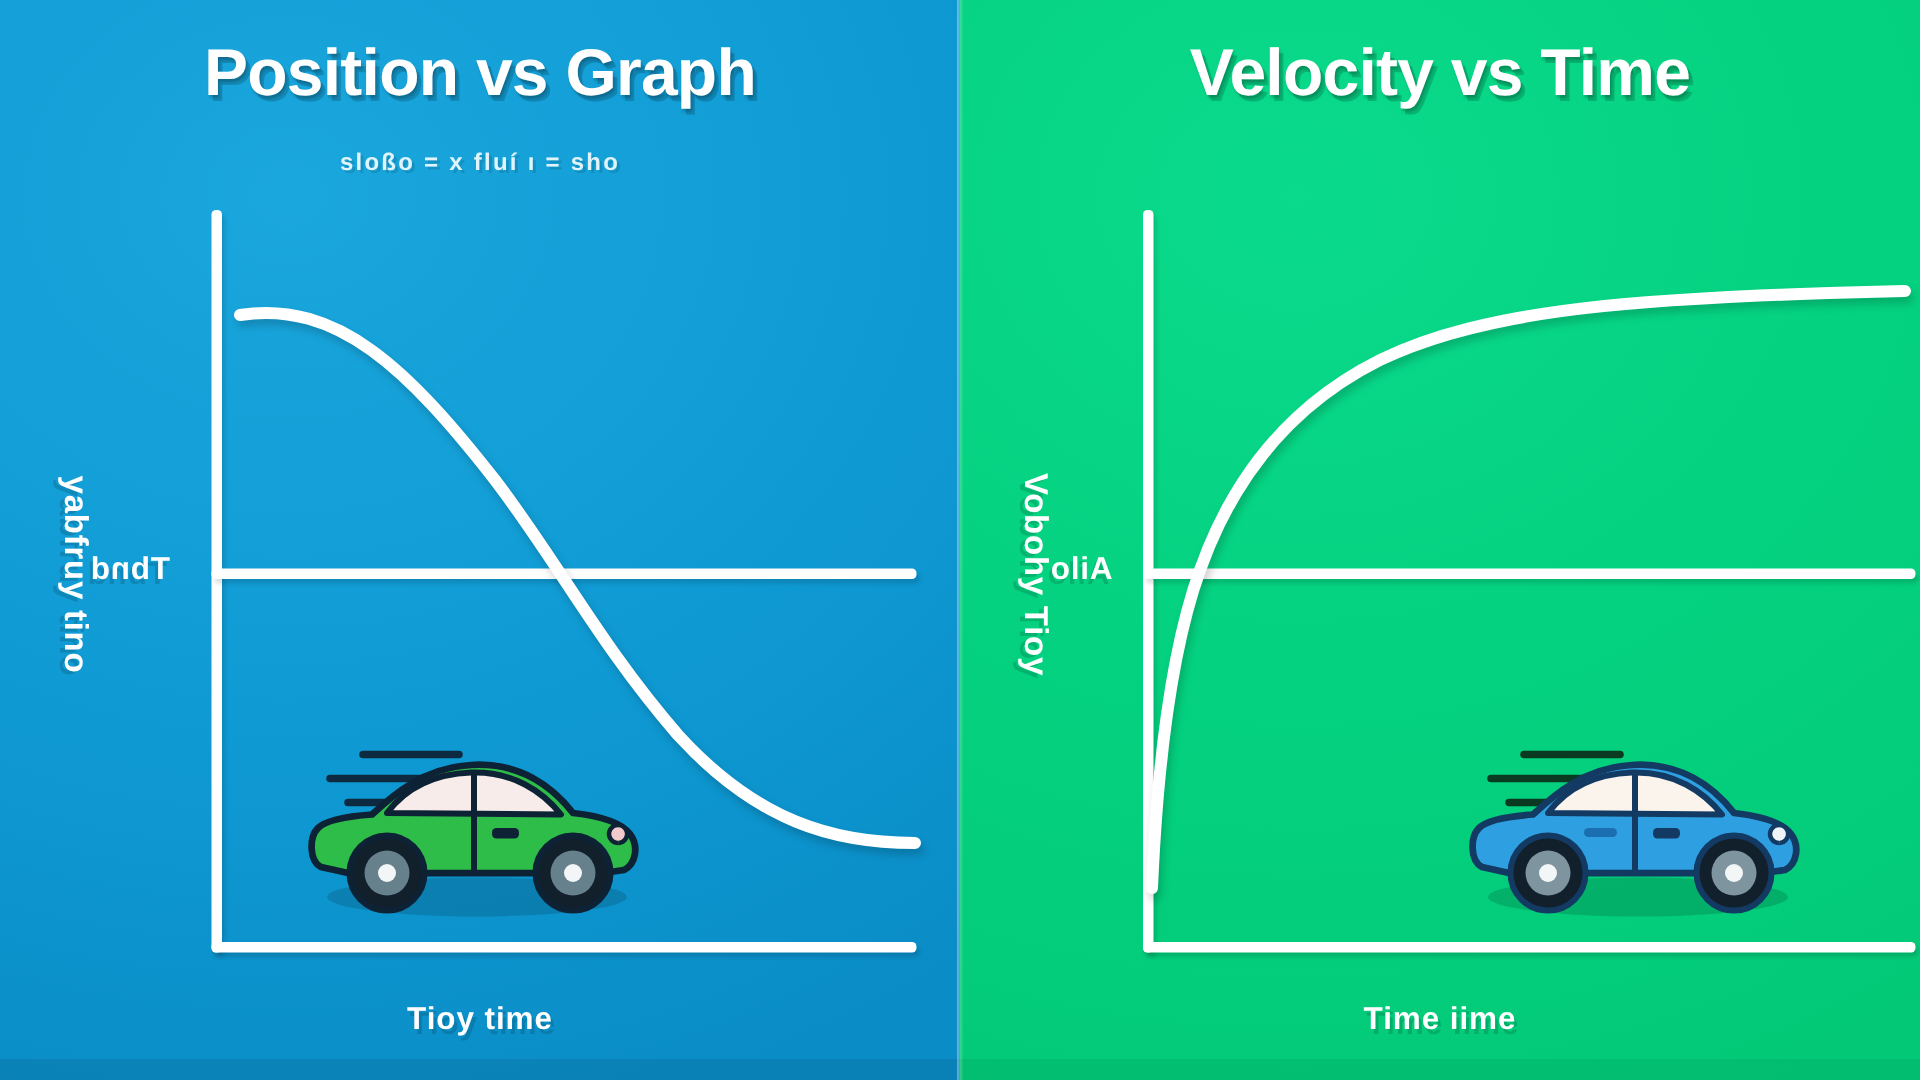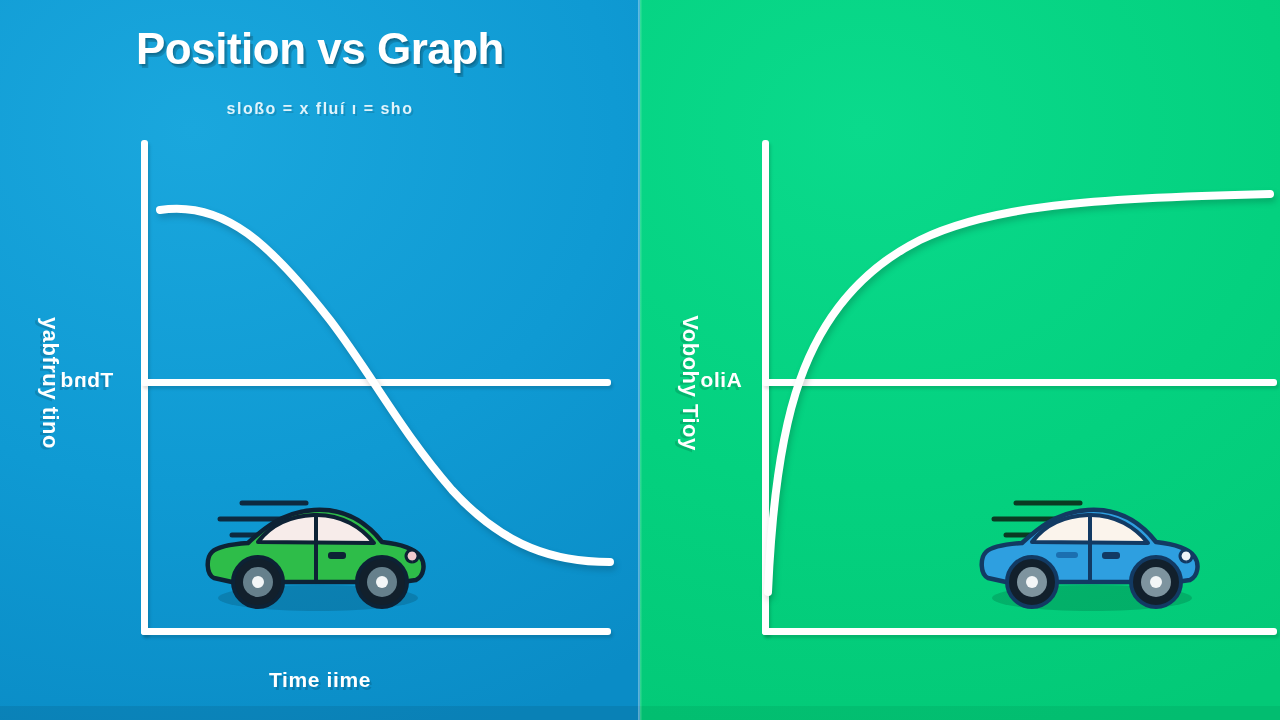--- a/index.html
+++ b/index.html
@@ -161,26 +161,27 @@
         <circle cx="62" cy="96" r="15" fill="#66808c"></circle>
         <circle cx="62" cy="96" r="6" fill="#f3f6f7"></circle>
       </g>
       <g>
         <circle cx="186" cy="96" r="25" fill="#12202c" stroke="#0d2235" stroke-width="4"></circle>
         <circle cx="186" cy="96" r="15" fill="#66808c"></circle>
         <circle cx="186" cy="96" r="6" fill="#f3f6f7"></circle>
       </g>
     </svg>
 
-    <div class="xlabel">Time iime</div>
+    <div class="xlabel">Tioy time</div>
     <div class="bottom-band"></div>
   </div>
 
   <div class="panel right">
 
+    <div class="title">Velocity vs Time</div>
 
     <div class="ylabel major" style="left:-60px;">Vobohy Tioy</div>
     <div class="ylabel minor" style="left:60px;top:368px;">Ailo</div>
 
     <div class="axis y"></div>
     <div class="axis x"></div>
     <div class="axis zero"></div>
 
     <svg class="curve" viewBox="640 0 640 720">
       <path d="M 768 592 C 772 500, 782 430, 800 380 C 822 318, 860 270, 920 240 C 990 206, 1090 198, 1270 194"></path>
@@ -210,17 +211,18 @@
         <circle cx="62" cy="96" r="15" fill="#7e949f"></circle>
         <circle cx="62" cy="96" r="6" fill="#f3f6f7"></circle>
       </g>
       <g>
         <circle cx="186" cy="96" r="25" fill="#12202c" stroke="#123a63" stroke-width="4"></circle>
         <circle cx="186" cy="96" r="15" fill="#7e949f"></circle>
         <circle cx="186" cy="96" r="6" fill="#f3f6f7"></circle>
       </g>
     </svg>
 
+    <div class="xlabel">Time iime</div>
     <div class="bottom-band"></div>
   </div>
 
   <div class="divider"></div>
 </div>
 
 </body></html>

